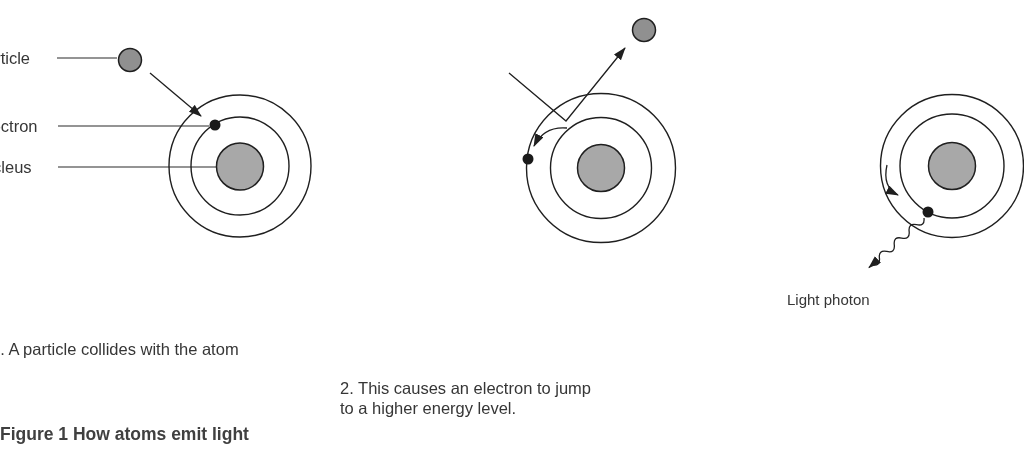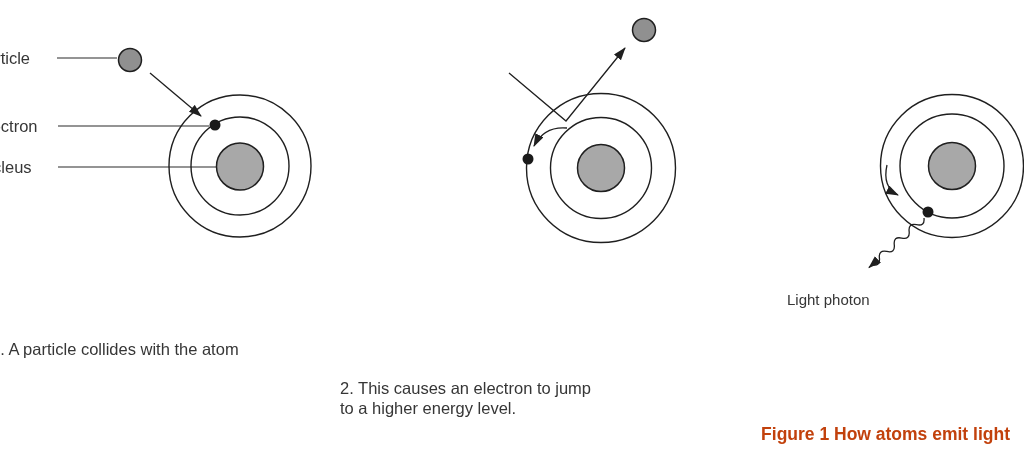--- a/index.html
+++ b/index.html
@@ -37,24 +37,24 @@
   .photon-label {
     position: absolute;
     font-size: 15px;
     white-space: nowrap;
   }
   .figcap {
     position: absolute;
     left: 0;
     top: 424px;
     width: 1010px;
-    text-align: right;
+    text-align: left;
     font-size: 17.5px;
     font-weight: bold;
-    color: #c2410c;
+    color: #404040;
   }
 </style>
 </head>
 <body>
 
 <div class="stage">
 
   <svg class="diagram" viewBox="0 0 1024 463" xmlns="http://www.w3.org/2000/svg">
     <defs>
       <marker id="ah" markerUnits="userSpaceOnUse" markerWidth="15" markerHeight="11" refX="12" refY="4.5" orient="auto">

